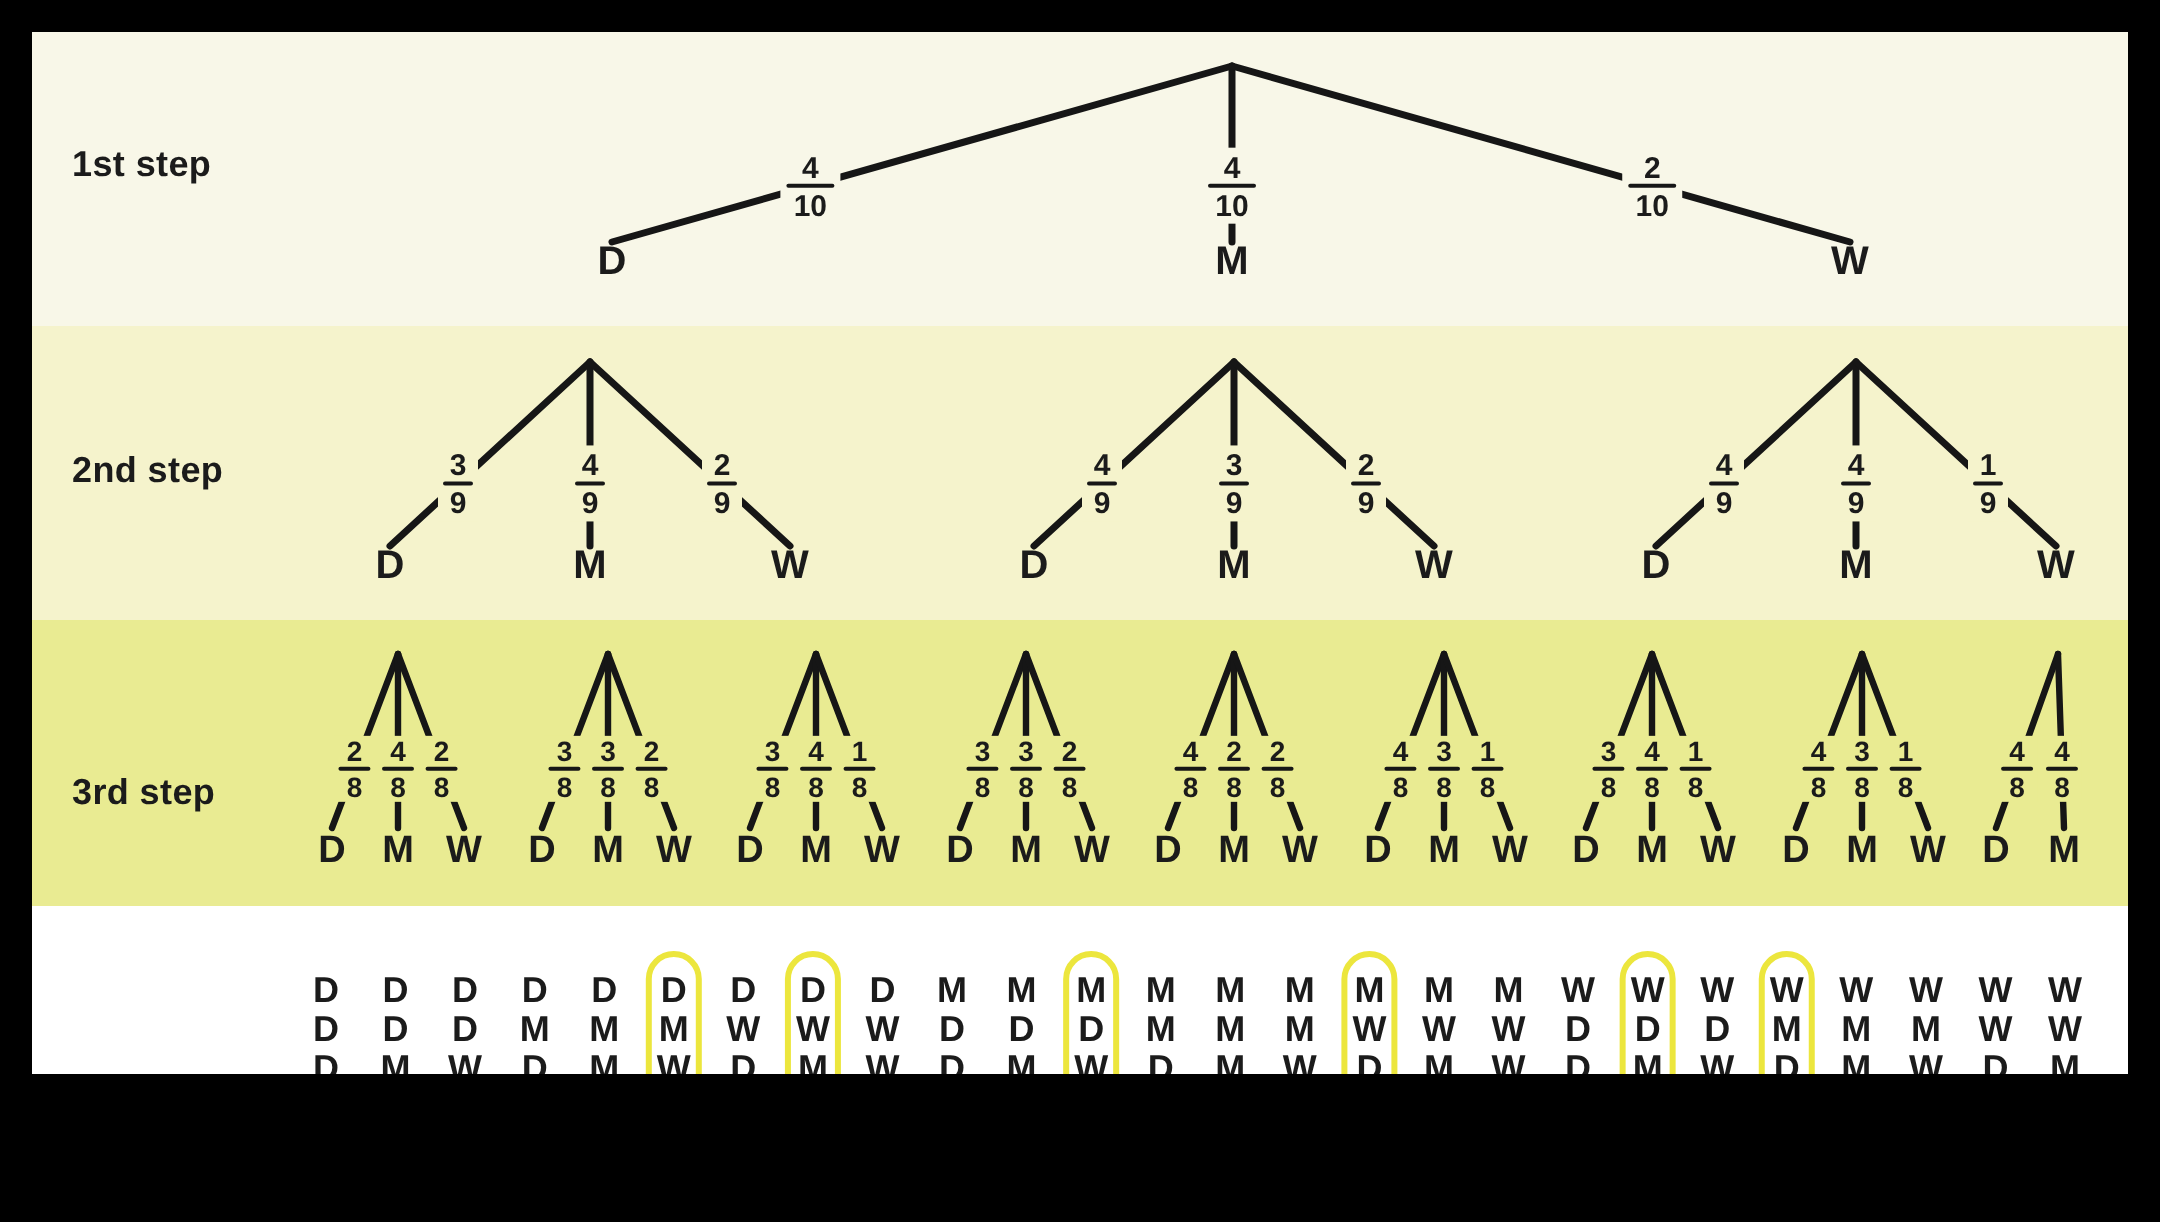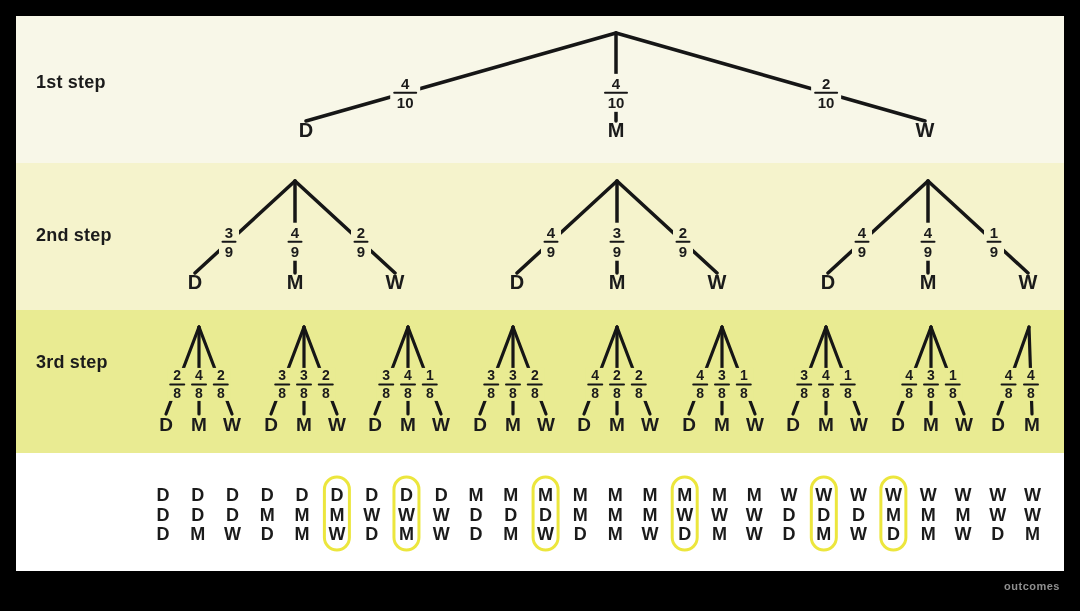--- a/index.html
+++ b/index.html
@@ -1,35 +1,35 @@
 <!DOCTYPE html>
 <html><head>
 <meta charset="utf-8">
 <style>
   html,body{margin:0;padding:0;background:#000;}
   .stage{
     position:relative;
-    width:1080px;height:611px;
+    width:1080px;height:537px;
     background:#000;
     font-family:"Liberation Sans",sans-serif;
     overflow:hidden;
   }
   .band{position:absolute;left:16px;width:1048px;}
   #band1{top:16px;height:147px;}
   #band2{top:163px;height:147px;}
   #band3{top:310px;height:143px;}
   #band4{top:453px;height:118px;}
   .row-label{
     position:absolute;left:36px;width:112px;
     font-weight:bold;font-size:18px;line-height:22px;
     color:#1b1b1b;letter-spacing:.2px;
   }
   #label1{top:71px;}
   #label2{top:224px;}
-  #label3{top:351px;}
+  #label3{top:385px;}
   #label4{top:484px;}
   #tree-svg{position:absolute;left:0;top:0;}
   svg text{font-family:"Liberation Sans",sans-serif;}
   .watermark{
     position:absolute;right:20px;top:580px;
     font-size:11px;font-weight:bold;color:#8f8f8f;
     letter-spacing:.5px;
   }
 </style>
 </head>

